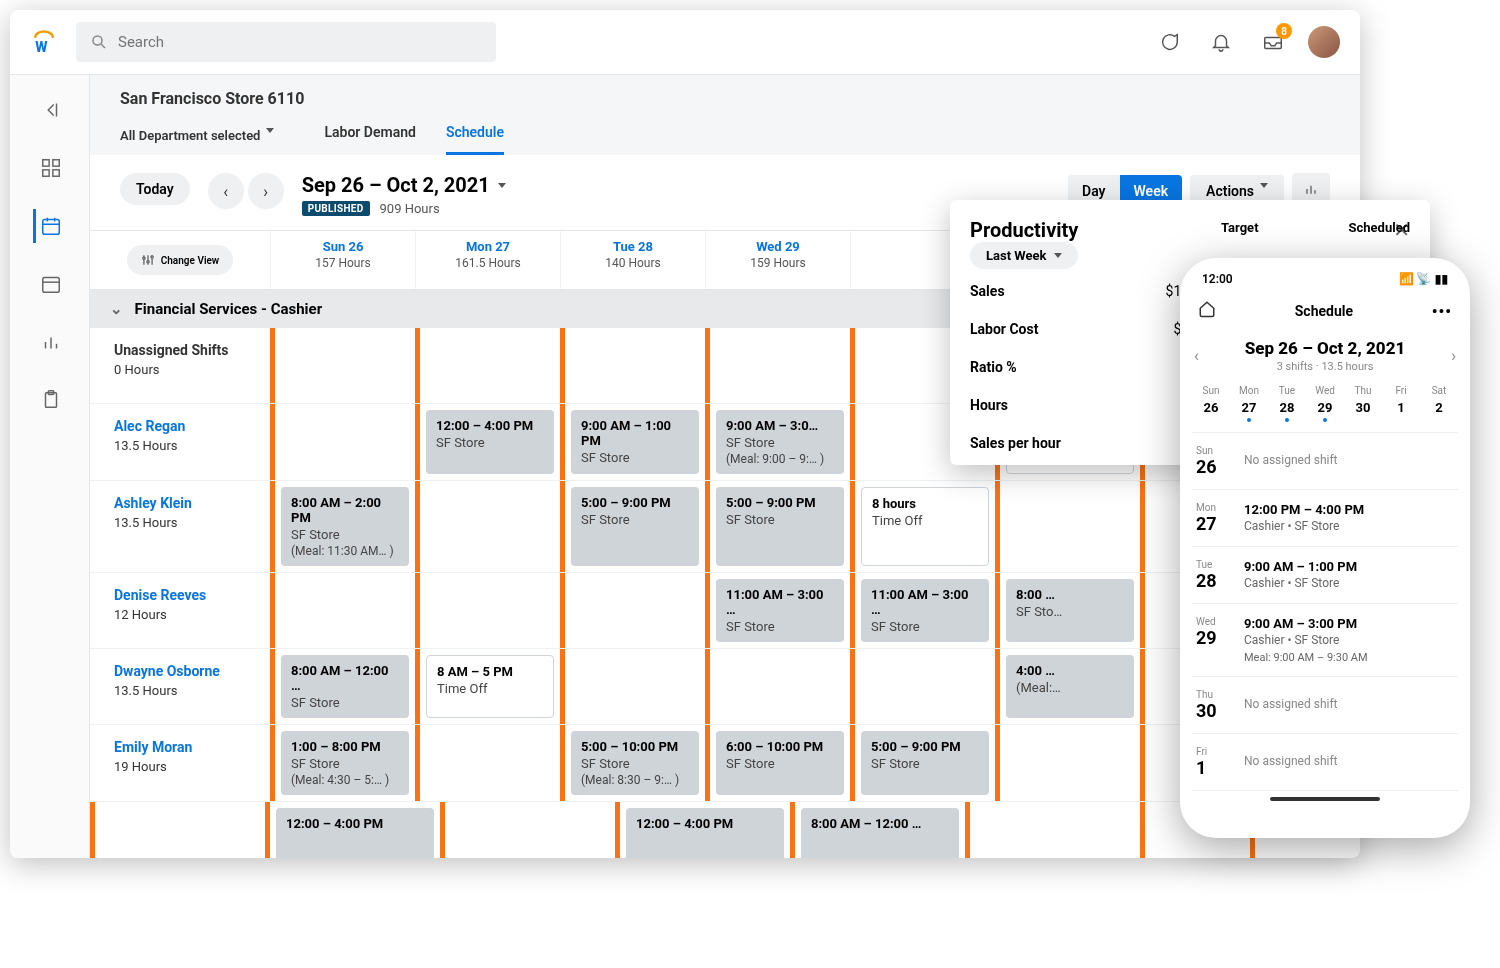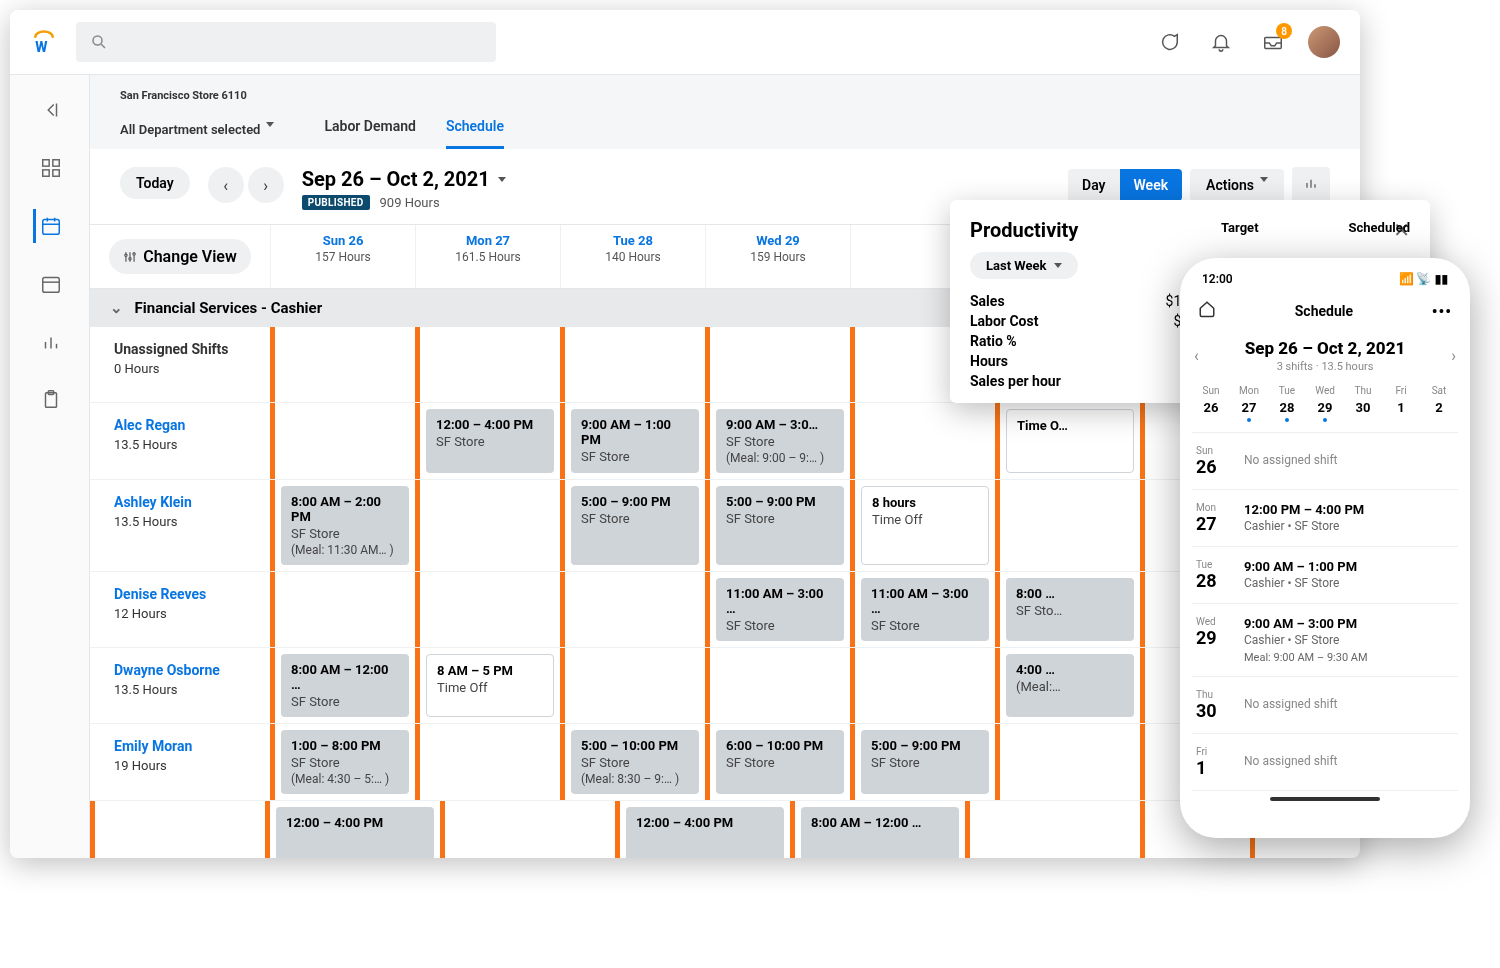--- a/index.html
+++ b/index.html
@@ -15,21 +15,21 @@
 .top-icon svg { width:22px; height:22px; stroke:#555; fill:none; stroke-width:1.6; }
 .notif-badge { position:absolute; top:-2px; right:-2px; background:#ff9800; color:#fff; font-size:10px; width:16px; height:16px; border-radius:50%; display:flex; align-items:center; justify-content:center; font-weight:600; }
 .avatar { width:32px; height:32px; border-radius:50%; background:linear-gradient(135deg,#c97,#854); }
 .body { display:flex; height:calc(100% - 65px); }
 .sidebar { width:80px; background:#fafafa; border-right:1px solid #e4e6e9; display:flex; flex-direction:column; align-items:center; padding-top:18px; gap:24px; }
 .side-icon { width:34px; height:34px; display:flex; align-items:center; justify-content:center; color:#666; border-left:3px solid transparent; }
 .side-icon.active { border-left:3px solid #0875e1; color:#0875e1; }
 .side-icon svg { width:22px; height:22px; fill:none; stroke:currentColor; stroke-width:1.6; }
 .main { flex:1; overflow:hidden; display:flex; flex-direction:column; }
 .subheader { padding:14px 30px 0; background:#f5f6f7; }
-.store-title { font-size:11px; font-weight:700; color:#333; }
+.store-title { font-size:16px; font-weight:700; color:#333; }
 .dept-row { display:flex; align-items:center; gap:50px; margin-top:8px; }
 .dept-select { font-size:13px; font-weight:600; color:#333; display:flex; gap:6px; }
 .tabs { display:flex; gap:30px; }
 .tab { font-size:14px; font-weight:600; color:#333; padding:8px 0 12px; border-bottom:3px solid transparent; cursor:pointer; }
 .tab.active { color:#0875e1; border-bottom-color:#0875e1; }
 .toolbar { background:#fff; padding:18px 30px 14px; display:flex; align-items:flex-start; gap:18px; }
 .today-btn { background:#eef0f2; border:none; padding:8px 16px; border-radius:18px; font-weight:600; font-size:14px; }
 .nav-arrows { display:flex; gap:4px; }
 .nav-arrow { width:36px; height:36px; border-radius:50%; background:#eef0f2; border:none; display:flex; align-items:center; justify-content:center; color:#333; font-size:16px; }
 .daterange { display:flex; flex-direction:column; }
@@ -39,21 +39,21 @@
 .hours-sub { font-size:13px; color:#555; }
 .toolbar-right { margin-left:auto; display:flex; gap:8px; align-items:center; }
 .seg { display:flex; border-radius:4px; overflow:hidden; }
 .seg button { border:none; padding:8px 14px; font-weight:600; font-size:14px; background:#eef0f2; }
 .seg button.active { background:#0875e1; color:#fff; }
 .actions-btn { background:#eef0f2; border:none; padding:8px 16px; border-radius:4px; font-weight:600; font-size:14px; display:flex; align-items:flex-start; gap:6px; }
 .metric-btn { background:#eef0f2; border:none; padding:8px 10px; border-radius:4px; font-weight:600; font-size:14px; }
 .metric-btn svg { width:18px; height:16px; fill:none; stroke:#555; stroke-width:1.8; }
 .changerow { display:flex; align-items:stretch; border-top:1px solid #e4e6e9; border-bottom:1px solid #e4e6e9; }
 .change-view { flex:0 0 180px; display:flex; align-items:center; justify-content:center; padding:14px 0; }
-.change-view-btn { background:#eef0f2; border:none; padding:8px 14px; border-radius:18px; font-weight:600; font-size:16px; display:flex; align-items:center; gap:6px; }
+.change-view-btn { background:#eef0f2; border:none; padding:8px 14px; border-radius:18px; font-weight:600; font-size:10px; display:flex; align-items:center; gap:6px; }
 .day-col { flex:1; text-align:center; padding:8px 4px; border-left:1px solid #eef0f2; }
 .day-name { color:#0875e1; font-weight:700; font-size:13px; }
 .day-hours { font-size:12px; color:#555; margin-top:2px; }
 .ts-col { flex:0 0 110px; text-align:center; padding:8px 4px; border-left:1px solid #eef0f2; }
 .group-bar { background:#e7e9eb; padding:10px 20px; display:flex; align-items:center; gap:12px; font-weight:700; font-size:15px; }
 .group-bar .chev { color:#666; }
 .grid-row { display:flex; border-bottom:1px solid #eef0f2; min-height:76px; }
 .row-head { flex:0 0 180px; padding:14px 12px 14px 24px; }
 .worker-name { color:#0875e1; font-weight:700; font-size:14px; }
 .worker-hours { font-size:13px; color:#333; margin-top:4px; }
@@ -62,23 +62,23 @@
 .cell.ts { flex:0 0 110px; }
 .shift { background:#cfd4d9; border-radius:4px; padding:8px 10px; width:100%; font-size:13px; }
 .shift .time { font-weight:700; }
 .shift .loc { color:#444; margin-top:2px; }
 .shift .meal { color:#444; margin-top:2px; font-size:12px; }
 .shift.open { background:#fff; border:1px solid #cfd4d9; }
 .prod-panel { position:absolute; top:200px; right:70px; width:480px; background:#fff; border-radius:6px; box-shadow:0 8px 30px rgba(0,0,0,0.25); padding:18px 20px 14px; }
 .prod-head { display:flex; align-items:center; justify-content:space-between; }
 .prod-title { font-size:20px; font-weight:700; }
 .prod-close { color:#666; font-size:20px; cursor:pointer; }
-.lastweek { margin-top:10px; }
+.lastweek { }
 .lastweek-btn { background:#eef0f2; border:none; padding:6px 16px; border-radius:18px; font-weight:700; font-size:13px; display:flex; align-items:center; gap:8px; }
-.prod-rows { margin-top:14px; display:flex; flex-direction:column; gap:4px; width:62%; font-size:14px; }
+.prod-rows { margin-top:14px; display:flex; flex-direction:column; gap:22px; width:62%; font-size:14px; }
 .prod-row { display:flex; justify-content:space-between; }
 .prod-row .k { font-weight:700; }
 .ts-labels { position:absolute; top:20px; right:20px; display:flex; gap:90px; font-weight:700; font-size:13px; }
 .phone { position:absolute; top:258px; right:30px; width:290px; height:580px; background:#fff; border-radius:36px; box-shadow:0 10px 40px rgba(0,0,0,0.35); padding:14px 12px 10px; display:flex; flex-direction:column; overflow:hidden; }
 .phone-status { display:flex; justify-content:space-between; font-size:12px; font-weight:600; padding:0 10px; }
 .phone-navbar { display:flex; align-items:center; justify-content:space-between; margin-top:14px; padding:0 6px; }
 .phone-home { color:#333; }
 .phone-title { font-weight:700; font-size:14px; }
 .phone-more { font-weight:700; letter-spacing:1px; }
 .phone-dr { display:flex; align-items:center; justify-content:space-between; margin-top:16px; padding:0 2px; }
@@ -112,20 +112,21 @@
       <svg viewBox="0 0 32 32">
           <path d="M6 10 A10 6 0 0 1 26 10" fill="none" stroke="#f59e0b" stroke-width="3" stroke-linecap="round"></path>
           <text x="6" y="27" font-size="16" font-weight="800" fill="#0875e1">W</text>
         </svg>
     </div>
     <div class="search">
       <svg viewBox="0 0 24 24" width="18" height="18">
           <circle cx="10" cy="10" r="6" stroke="#888" fill="none" stroke-width="2"></circle>
           <line x1="15" y1="15" x2="20" y2="20" stroke="#888" stroke-width="2"></line>
         </svg>
+      <input placeholder="Search" style="">
     </div>
     <div class="top-spacer"></div>
     <div class="top-icon">
         <svg viewBox="0 0 24 24">
           <path d="M21 12a8 8 0 1 1-3-6.2L21 4v8z"></path>
         </svg>
       </div>
     <div class="top-icon">
         <svg viewBox="0 0 24 24">
           <path d="M6 16V11a6 6 0 1 1 12 0v5l2 2H4l2-2zM10 20a2 2 0 0 0 4 0"></path>

